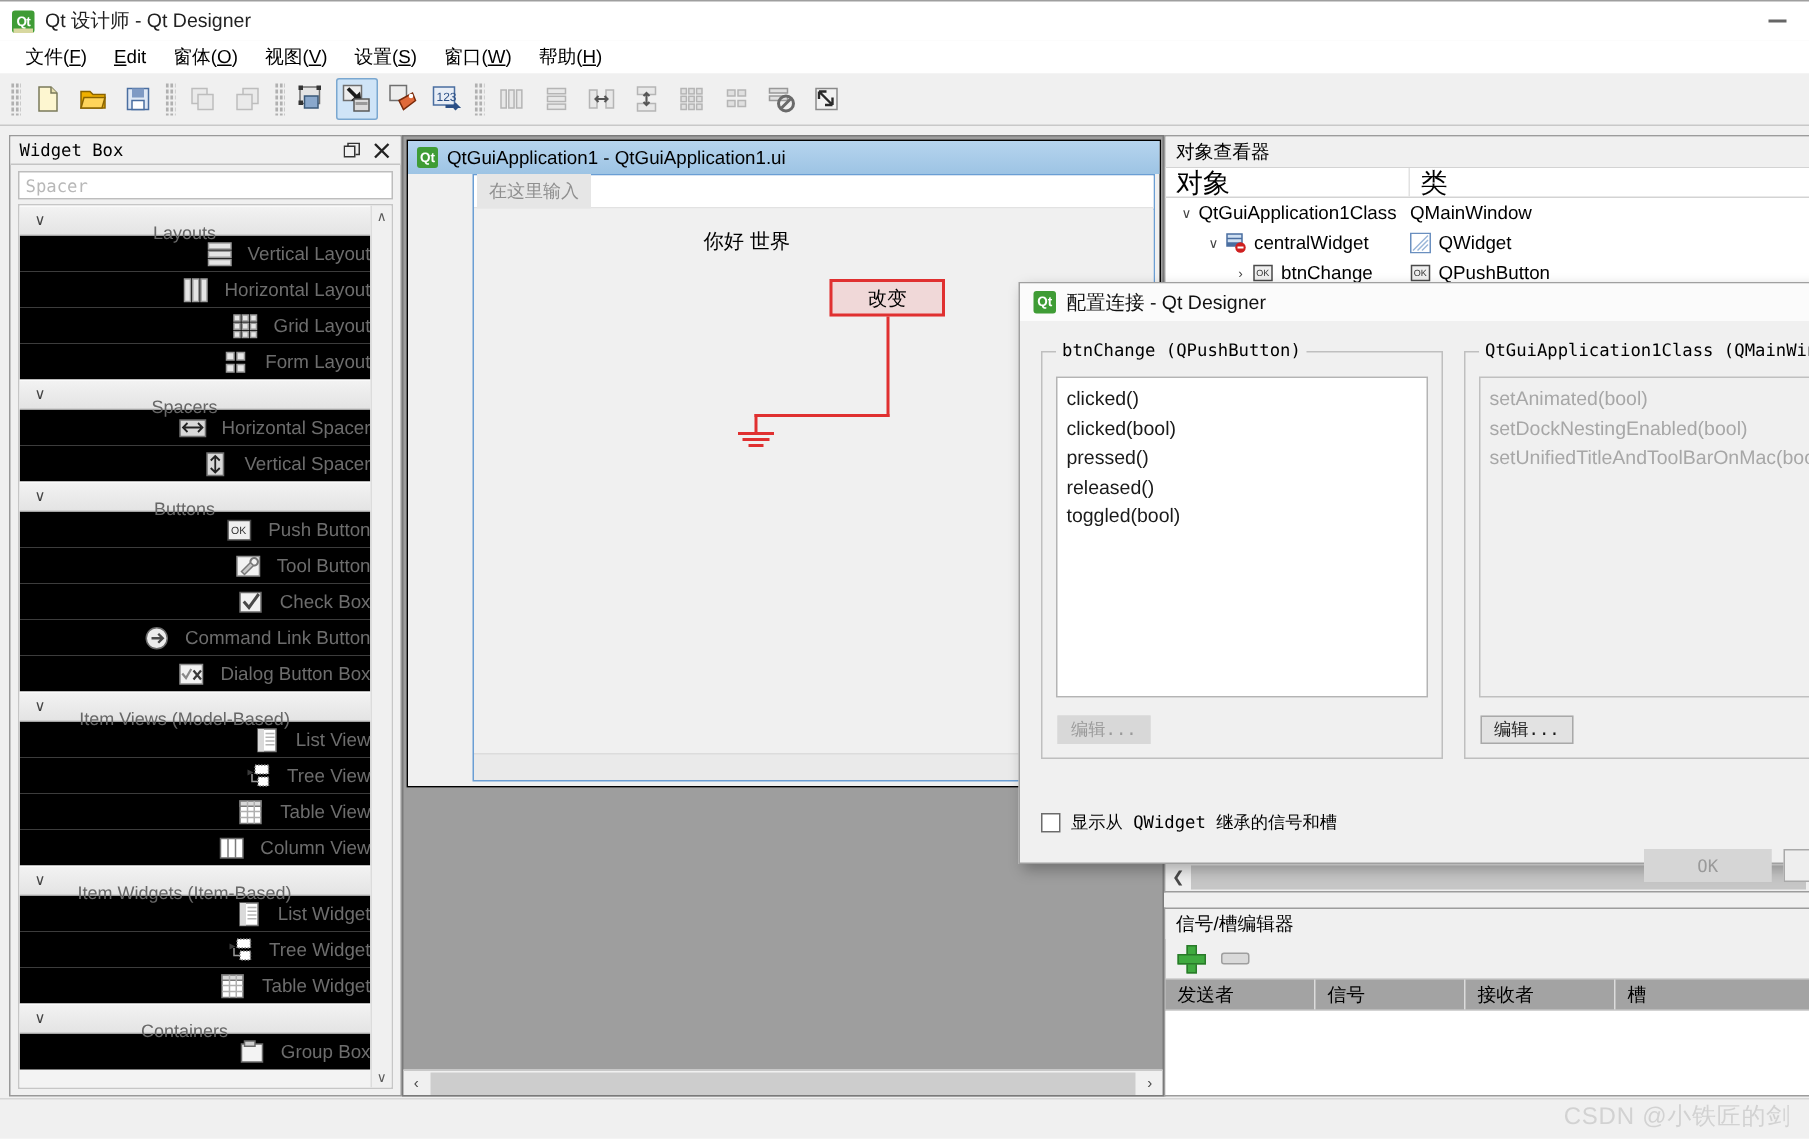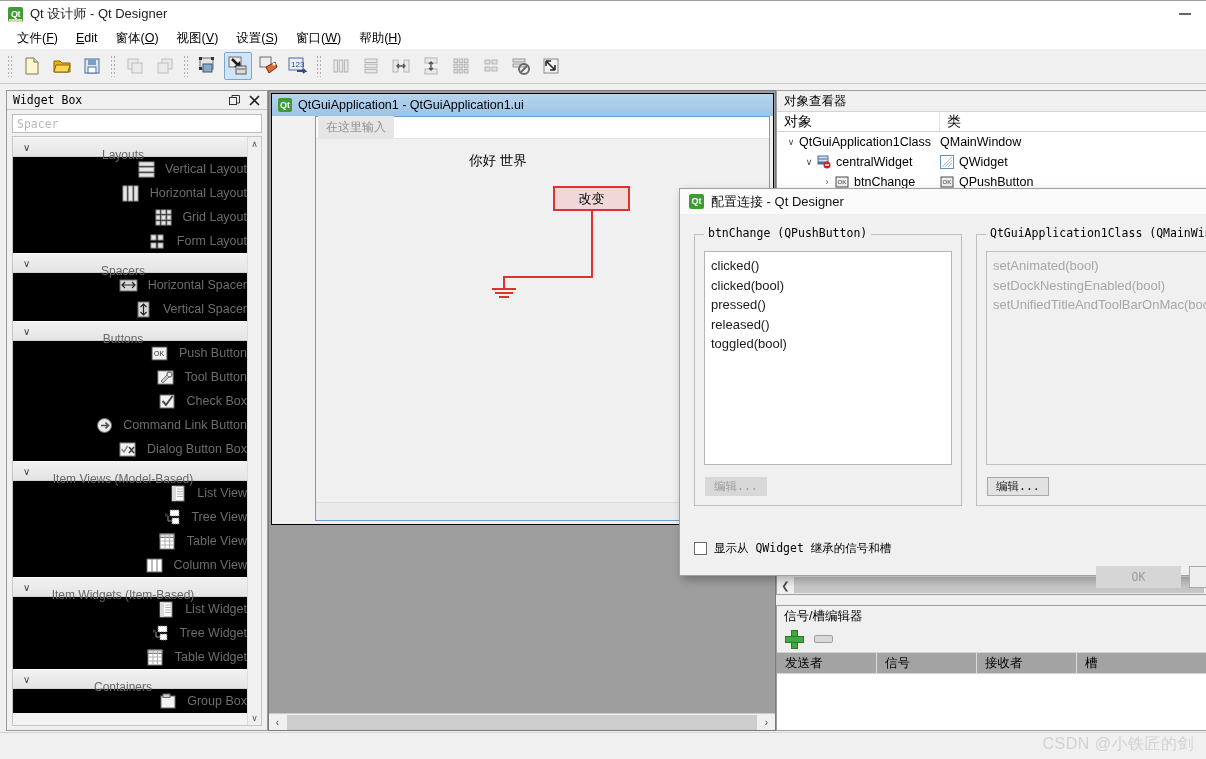--- a/index.html
+++ b/index.html
@@ -139,21 +139,21 @@
   .dock-obj {
     position:absolute; right:0; top:90px; width:430px; height:505px;
     background:#f0f0f0; border:1px solid #9c9c9c; border-right:none;
     display:flex; flex-direction:column; overflow:hidden;
   }
   .oi-title { height:20px; display:flex; align-items:center; padding-left:7px;
               font-size:12.5px; color:#000; background:#f0f0f0; }
   .oi-table { background:#fff; flex:1; overflow:hidden; }
   .oi-head { display:flex; height:21px; background:#fff;
              border-top:1px solid #d3d3d3; border-bottom:1px solid #d3d3d3; }
-  .oi-hcell { font-size:14px; color:#000; padding-left:7px; display:flex;
+  .oi-hcell { font-size:18px; color:#000; padding-left:7px; display:flex;
               align-items:center; border-right:1px solid #e2e2e2; }
   .oi-row { display:flex; height:20px; align-items:center; font-size:12.5px; color:#000; }
   .oi-c1 { width:163px; display:flex; align-items:center; }
   .oi-c2 { display:flex; align-items:center; gap:5px;}
   .tv-chev { width:16px; text-align:center; font-size:9px; color:#444; flex:none;}
   .mini-ic { width:14px;height:14px;flex:none; }
 
   .oi-hscroll { height:19px; background:#efefef; border-top:1px solid #cfcfcf;
                 display:flex; align-items:center; }
 

